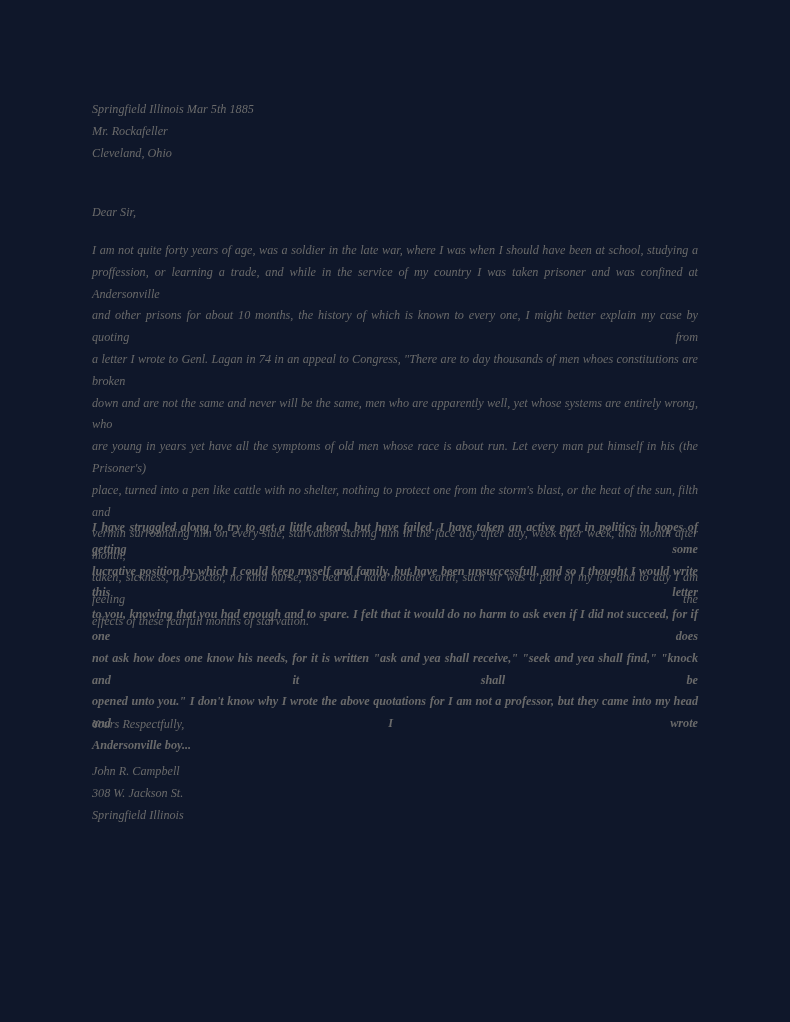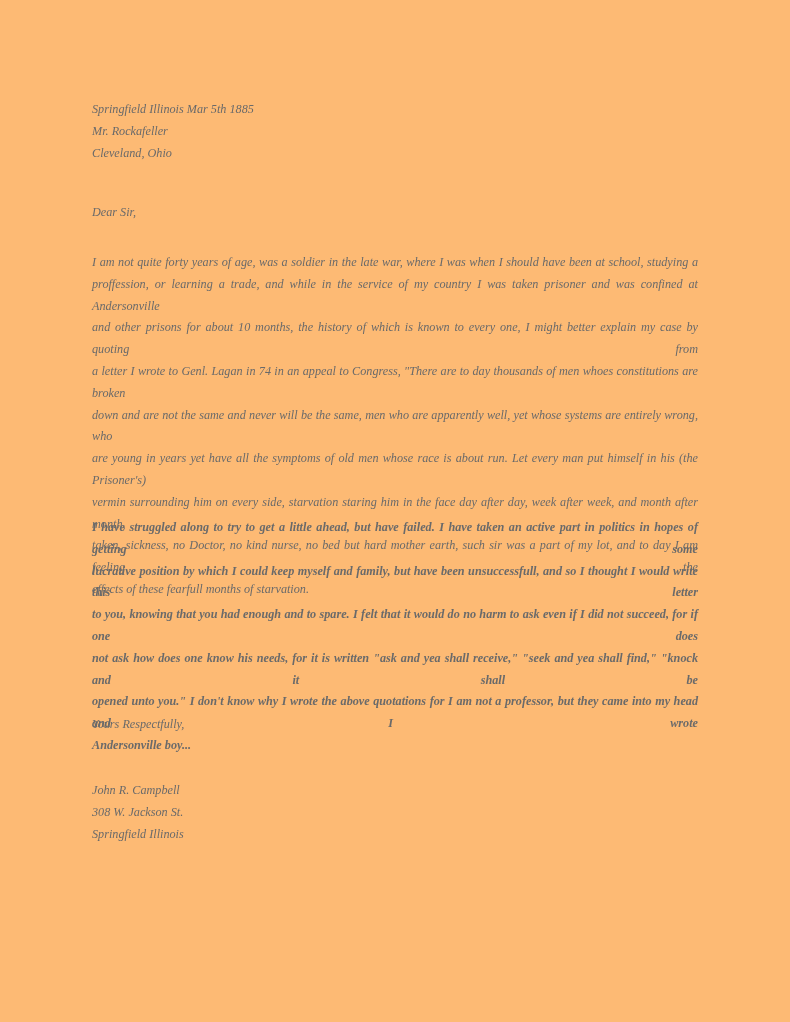--- a/index.html
+++ b/index.html
@@ -1,18 +1,18 @@
 <!DOCTYPE html>
 <html><head>
   <meta charset="utf-8">
   <style>
     html, body { margin: 0; padding: 0; background: #ffffff; }
     body { width: 790px; height: 1022px; position: relative; overflow: hidden; }
     .page {
-      position: absolute; left: 0; top: 0; width: 790px; height: 1022px; background: #fdba74;
+      position: absolute; left: 0; top: 0; width: 790px; height: 1022px; background: #0f172a;
     }
     .text {
       font-family: "Liberation Serif", serif;
       font-style: italic;
       font-size: 12.2px;
       color: #6a6a6a;
       position: absolute;
       left: 92px;
       width: 606px;
       line-height: 21.8px;
@@ -30,44 +30,45 @@
   <div class="text" style="top:99px;">
     <span class="line">Springfield Illinois Mar 5th 1885</span>
     <span class="line">Mr. Rockafeller</span>
     <span class="line">Cleveland, Ohio</span>
   </div>
 
   <div class="text" style="top:187px;margin-top:15px;">
     <span class="line">Dear Sir,</span>
   </div>
 
-  <div class="text" style="top:252px;">
+  <div class="text" style="top:240px;">
     <span class="jline">I am not quite forty years of age, was a soldier in the late war, where I was when I should have been at school, studying a</span>
     <span class="jline">proffession, or learning a trade, and while in the service of my country I was taken prisoner and was confined at Andersonville</span>
     <span class="jline">and other prisons for about 10 months, the history of which is known to every one, I might better explain my case by quoting from</span>
     <span class="jline">a letter I wrote to Genl. Lagan in 74 in an appeal to Congress, "There are to day thousands of men whoes constitutions are broken</span>
     <span class="jline">down and are not the same and never will be the same, men who are apparently well, yet whose systems are entirely wrong, who</span>
     <span class="jline">are young in years yet have all the symptoms of old men whose race is about run. Let every man put himself in his (the Prisoner's)</span>
+    <span class="jline">place, turned into a pen like cattle with no shelter, nothing to protect one from the storm's blast, or the heat of the sun, filth and</span>
     <span class="jline">vermin surrounding him on every side, starvation staring him in the face day after day, week after week, and month after month,</span>
     <span class="jline">taken, sickness, no Doctor, no kind nurse, no bed but hard mother earth, such sir was a part of my lot, and to day I am feeling the</span>
     <span class="jline last">effects of these fearfull months of starvation.</span>
   </div>
 
   <div class="text" style="top:517px;font-weight:bold;">
     <span class="jline">I have struggled along to try to get a little ahead, but have failed. I have taken an active part in politics in hopes of getting some</span>
     <span class="jline">lucrative position by which I could keep myself and family, but have been unsuccessfull, and so I thought I would write this letter</span>
     <span class="jline">to you, knowing that you had enough and to spare. I felt that it would do no harm to ask even if I did not succeed, for if one does</span>
     <span class="jline">not ask how does one know his needs, for it is written "ask and yea shall receive," "seek and yea shall find," "knock and it shall be</span>
     <span class="jline">opened unto you." I don't know why I wrote the above quotations for I am not a professor, but they came into my head and I wrote</span>
     <span class="jline last">Andersonville boy...</span>
   </div>
 
   <div class="text" style="top:714px;">
     <span class="line">Yours Respectfully,</span>
   </div>
 
-  <div class="text" style="top:761px;margin-top:19px;">
+  <div class="text" style="top:761px;">
     <span class="line">John R. Campbell</span>
     <span class="line">308 W. Jackson St.</span>
     <span class="line">Springfield Illinois</span>
   </div>
 
 </div>
 
 </body></html>

